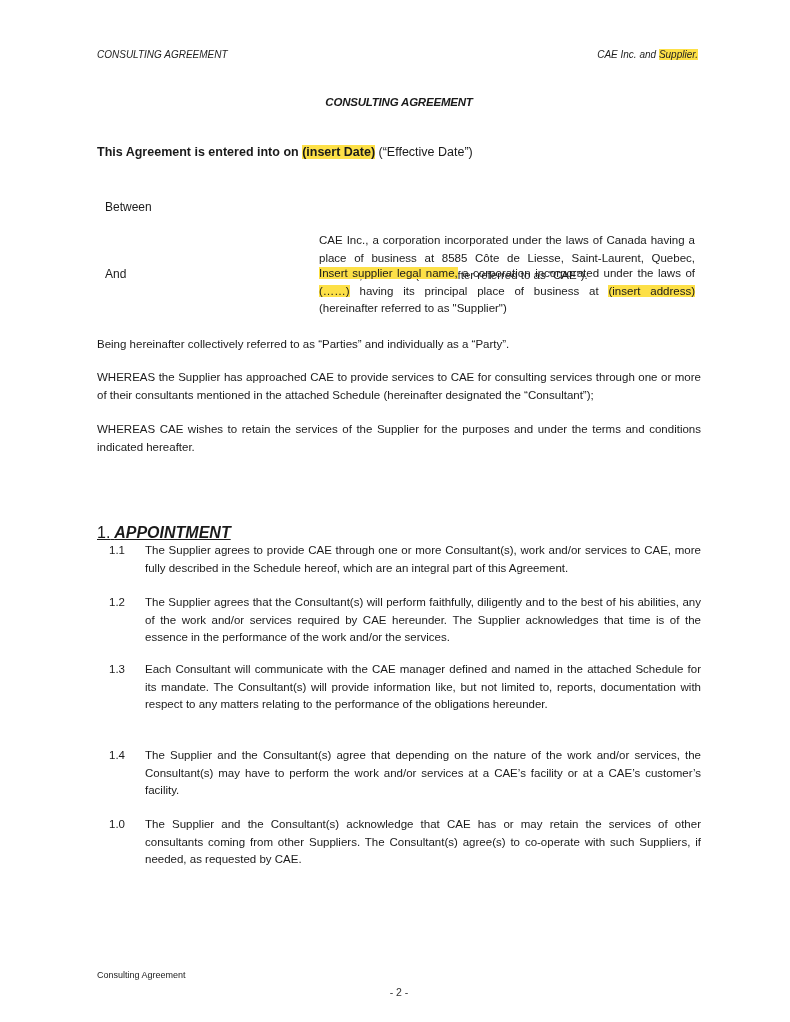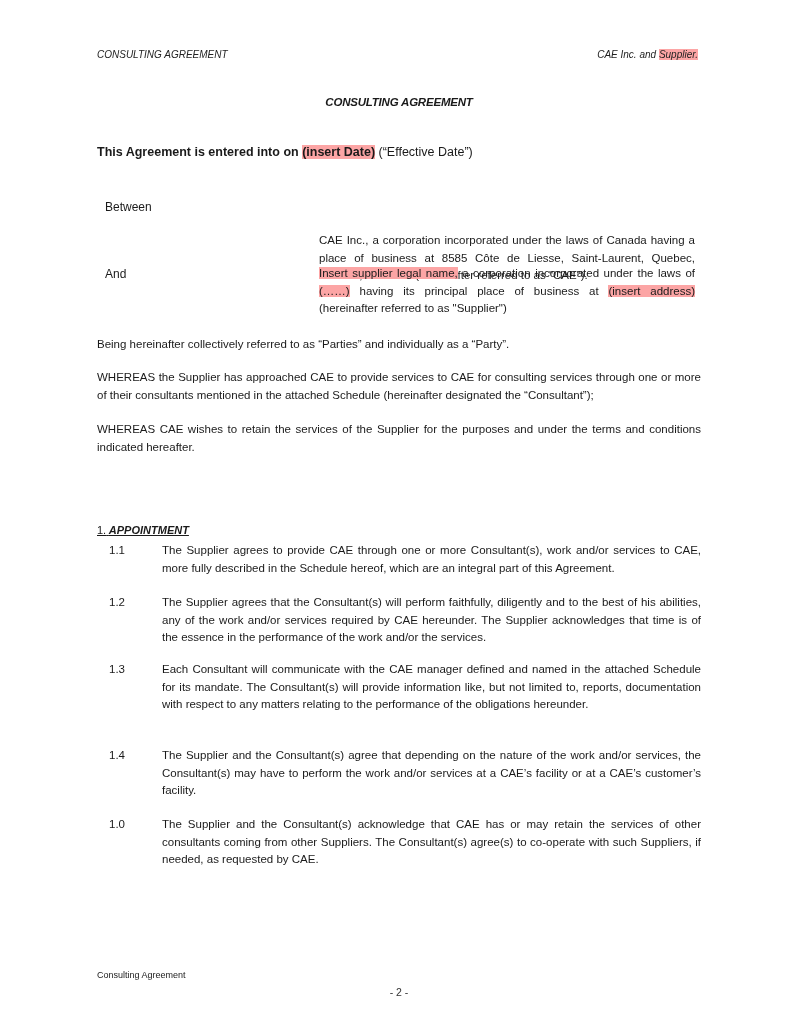--- a/index.html
+++ b/index.html
@@ -1,32 +1,32 @@
 <!DOCTYPE html>
 <html><head>
 <meta charset="utf-8">
 <style>
   html, body { margin: 0; padding: 0; background: #ffffff; }
   body { width: 790px; height: 1022px; position: relative; font-family: "Liberation Sans", sans-serif; color: #1a1a1a; overflow: hidden; }
   .page { position: absolute; left: 4px; top: 0; width: 786px; height: 1022px; }
   .hdr { position: absolute; top: 49px; font-size: 10px; font-style: italic; color: #222; }
   .hdr-left { left: 93px; }
   .hdr-right { right: 92px; }
-  .hl { background: #fca5a5; }
+  .hl { background: #fde047; }
   .title { position: absolute; top: 96px; left: 0; width: 790px; text-align: center; font-size: 11.5px; font-weight: bold; font-style: italic; letter-spacing: -0.2px; }
   .intro { position: absolute; top: 145px; left: 93px; font-size: 12.5px; }
   .intro b { font-weight: bold; }
   .party-label { position: absolute; left: 101px; font-size: 12px; font-weight: normal; }
   .party-text { position: absolute; left: 315px; width: 376px; font-size: 11.5px; line-height: 17.5px; text-align: justify; }
   .para { position: absolute; left: 93px; width: 604px; font-size: 11.5px; line-height: 17.5px; text-align: justify; }
-  .section-heading { position: absolute; left: 93px; top: 524px; font-size: 11px; font-weight: bold; font-style: italic; text-decoration: underline; }
+  .section-heading { position: absolute; left: 93px; top: 524px; font-size: 16px; font-weight: bold; font-style: italic; text-decoration: underline; }
   .section-heading .num { font-weight: normal; font-style: normal; }
   .clause { position: absolute; left: 93px; width: 604px; font-size: 11.5px; line-height: 17.5px; }
   .clause .cnum { position: absolute; left: 0; top: 0; width: 40px; text-align: center; }
-  .clause .ctext { margin-left: 65px; text-align: justify; }
+  .clause .ctext { margin-left: 48px; text-align: justify; }
   .footer-left { position: absolute; left: 93px; top: 970px; font-size: 9px; color: #222; }
   .footer-page { position: absolute; left: 0; width: 790px; top: 986px; text-align: center; font-size: 10.5px; color: #333; }
 </style>
 </head>
 <body>
 
 <div class="page">
 
   <div class="hdr hdr-left">CONSULTING AGREEMENT</div>
   <div class="hdr hdr-right"><span>CAE Inc. and </span><span class="hl">Supplier.</span></div>

